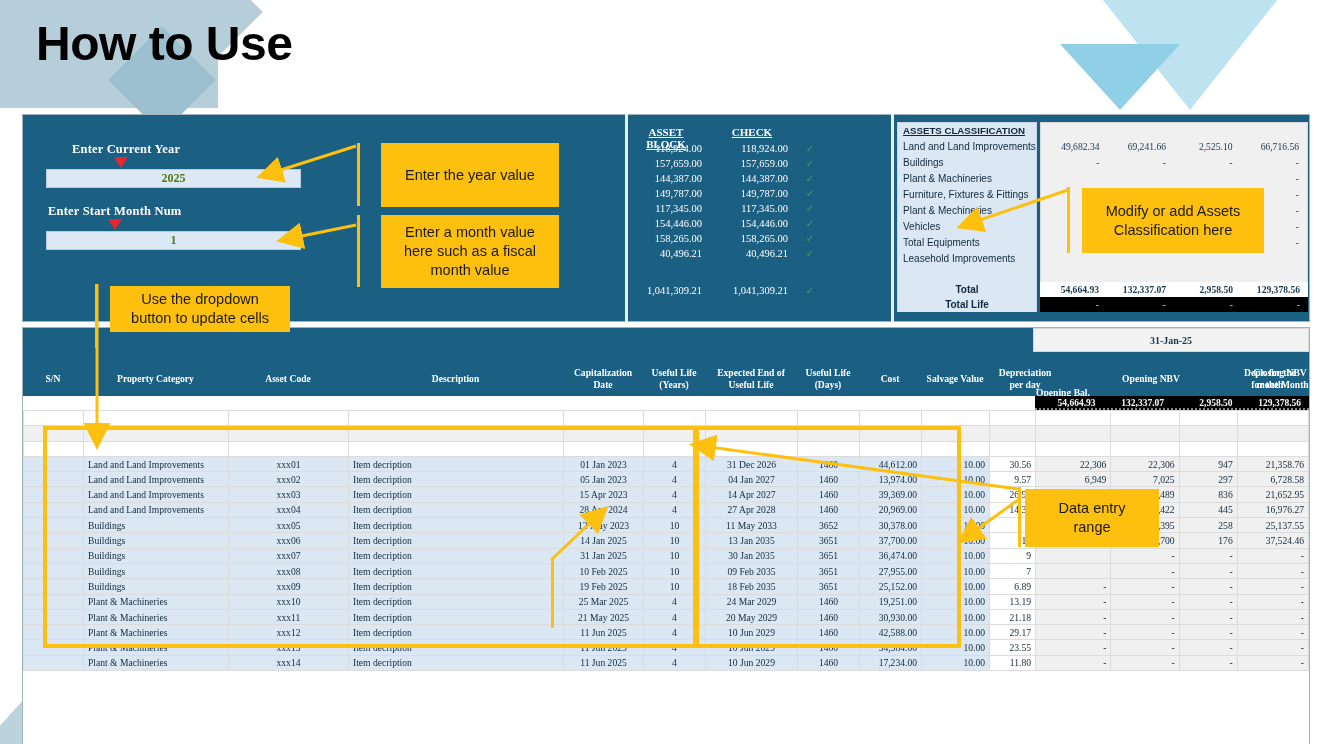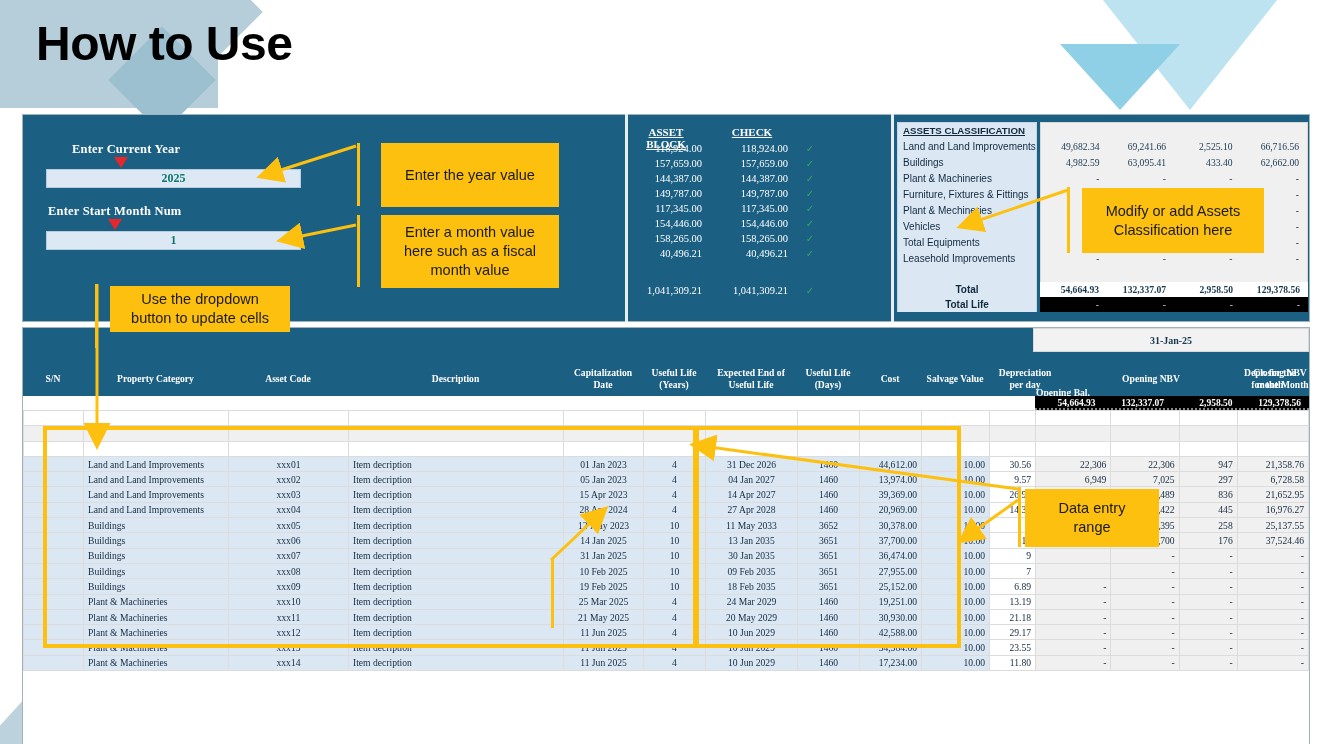--- a/index.html
+++ b/index.html
@@ -58,21 +58,21 @@
     font-weight: bold; font-size: 12.5px; letter-spacing: .2px;
   }
   .red-tri {
     position: absolute; width: 0; height: 0;
     border-left: 7px solid transparent; border-right: 7px solid transparent;
     border-top: 11px solid #e8262b;
   }
   .inputcell {
     position: absolute; background: #dce8f4; border: 1px solid #b9cbdc;
     display: flex; align-items: center; justify-content: center;
-    font-family: "Liberation Serif", serif; font-weight: bold; font-size: 12px; color: #0f766e;
+    font-family: "Liberation Serif", serif; font-weight: bold; font-size: 12px; color: #4d7c0f;
   }
 
   
   .col-hdr {
     position: absolute; color: #fff; font-family: "Liberation Serif", serif;
     font-weight: bold; font-size: 11px; text-decoration: underline; text-align: center;
   }
   .numlist { position: absolute; font-family: "Liberation Serif", serif;
     font-size: 10.5px; color: #ffffff; text-align: right; }
   .numlist div { height: 15px; line-height: 15px; }
@@ -257,26 +257,20 @@
         <span></span>
         <span></span>
       </div>
       <div class="ac-row">
         <span>49,682.34</span>
         <span>69,241.66</span>
         <span>2,525.10</span>
         <span>66,716.56</span>
       </div>
       <div class="ac-row">
-        <span>4,982.59</span>
-        <span>63,095.41</span>
-        <span>433.40</span>
-        <span>62,662.00</span>
-      </div>
-      <div class="ac-row">
         <span>-</span>
         <span>-</span>
         <span>-</span>
         <span>-</span>
       </div>
       <div class="ac-row">
         <span></span>
         <span></span>
         <span></span>
         <span>-</span>

